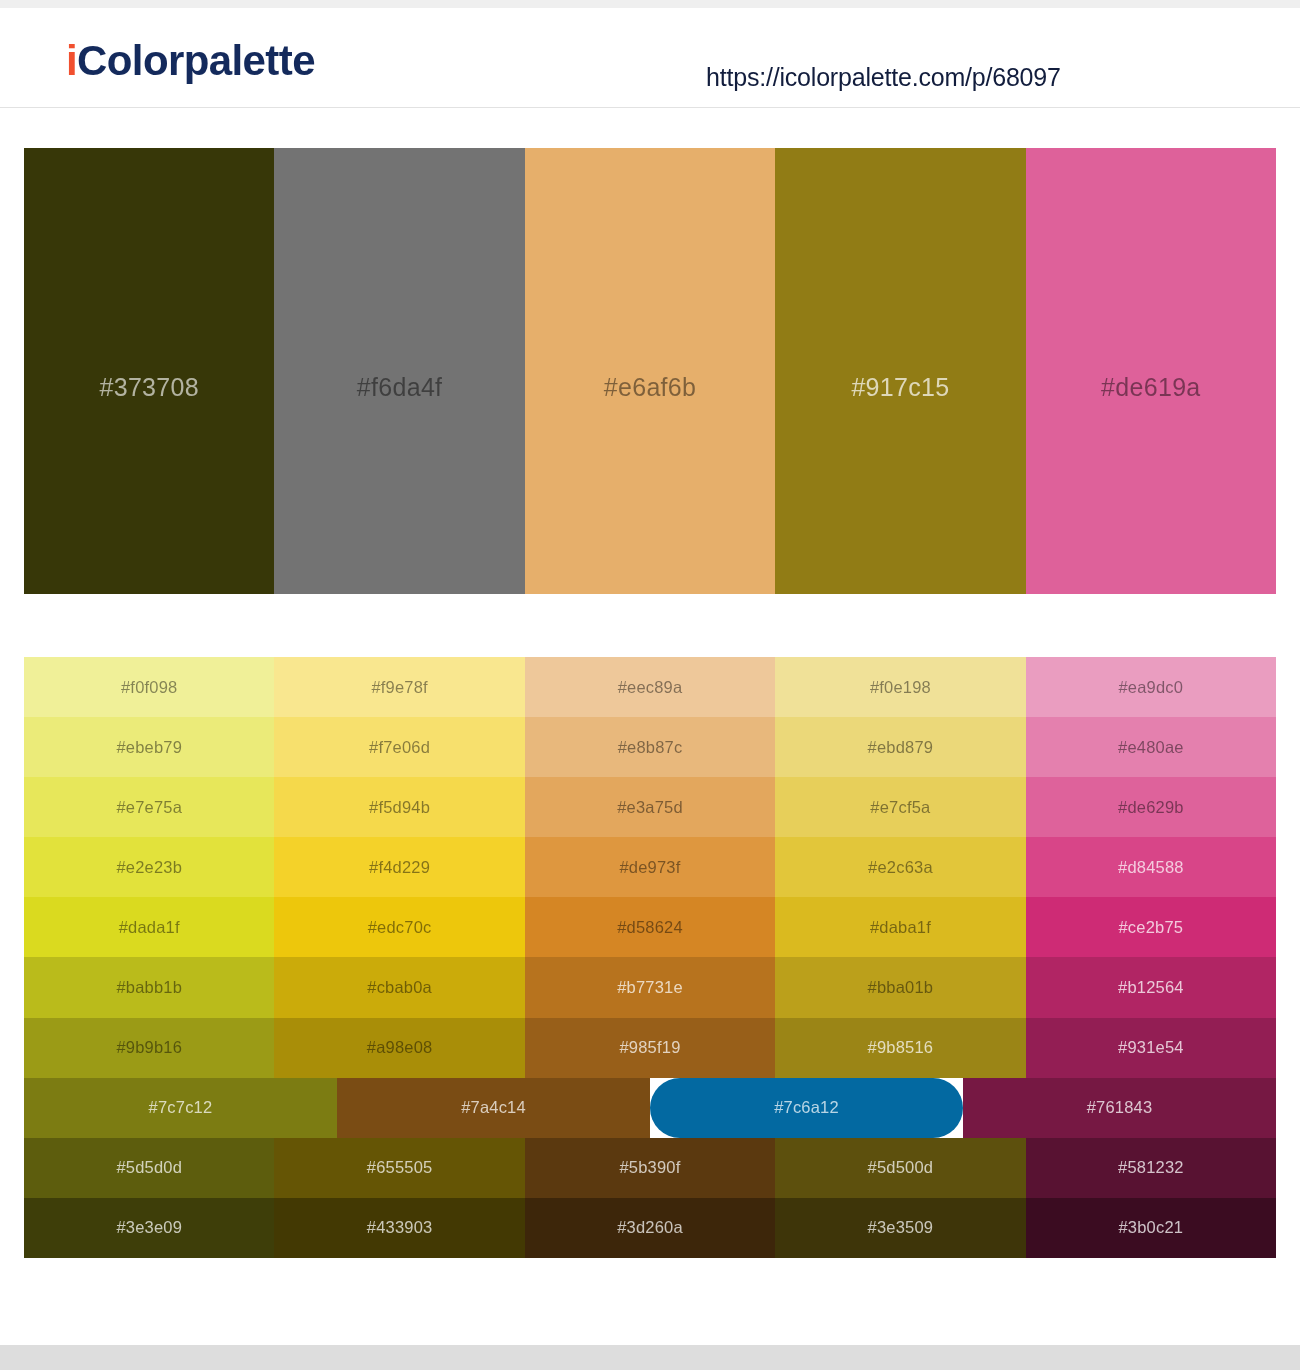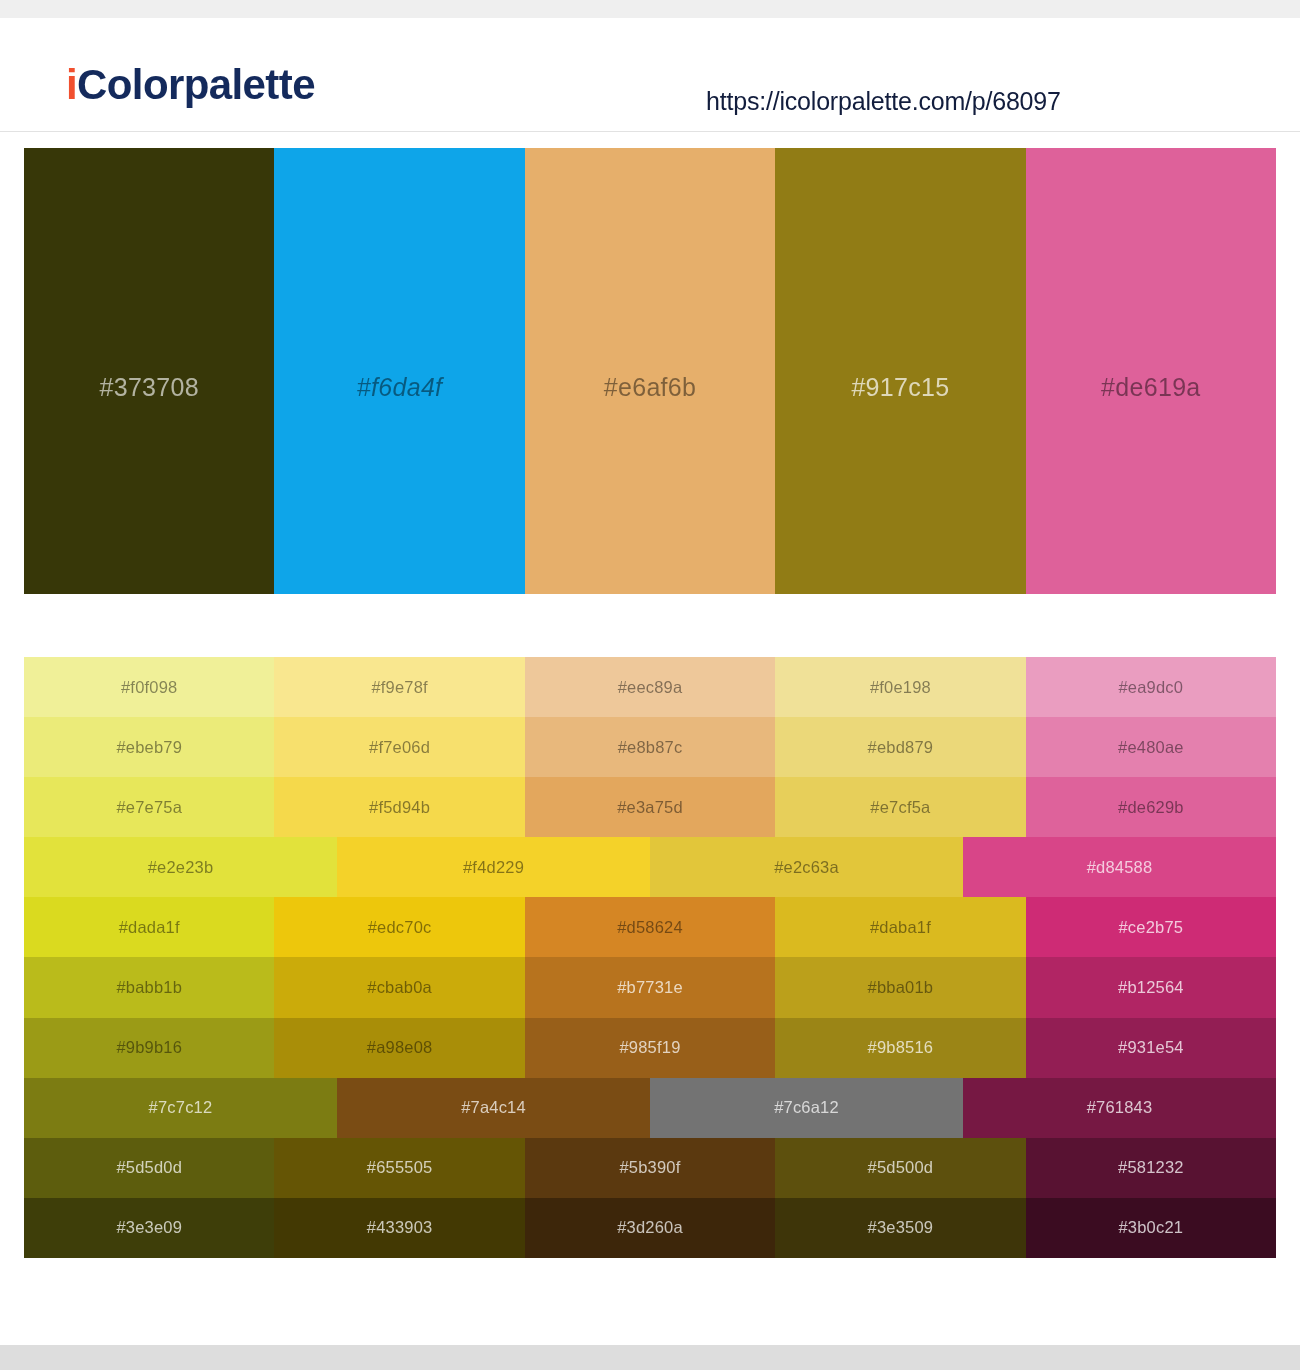--- a/index.html
+++ b/index.html
@@ -21,21 +21,21 @@
     position: absolute;
     top: 0; left: 0;
     width: 1300px;
     height: 18px;
     background: #efefef;
   }
 
   
   .header {
     position: absolute;
-    top: 32px; left: 0;
+    top: 8px; left: 0;
     width: 1300px;
     height: 100px;
     background: #ffffff;
     border-bottom: 1px solid #e2e2e2;
     box-sizing: border-box;
   }
   .logo {
     position: absolute;
     left: 66px;
     top: 32px;
@@ -125,21 +125,21 @@
   <div class="logo">
     <span class="logo-i">i</span><span class="logo-rest">Colorpalette</span>
   </div>
   <div class="header-url">https://icolorpalette.com/p/68097</div>
 </div>
 
 <div class="main-strip">
     <div class="main-swatch" style="background: rgb(55, 55, 8);">
       <span class="hex" style="color: rgba(255, 255, 255, 0.62);">#373708</span>
     </div>
-    <div class="main-swatch" style="background: #0ea5e9; font-style: italic;">
+    <div class="main-swatch" style="background: #737373;">
       <span class="hex" style="color: rgba(0, 0, 0, 0.45);">#f6da4f</span>
     </div>
     <div class="main-swatch" style="background: rgb(230, 175, 107);">
       <span class="hex" style="color: rgba(0, 0, 0, 0.45);">#e6af6b</span>
     </div>
     <div class="main-swatch" style="background: rgb(145, 124, 21);">
       <span class="hex" style="color: rgba(255, 255, 255, 0.7);">#917c15</span>
     </div>
     <div class="main-swatch" style="background: rgb(222, 97, 154);">
       <span class="hex" style="color: rgba(0, 0, 0, 0.45);">#de619a</span>
@@ -198,20 +198,23 @@
         <span class="hex" style="color: rgba(0, 0, 0, 0.45);">#de629b</span>
       </div>
     </div>
     <div class="shade-row">
       <div class="shade-cell" style="background: rgb(226, 226, 59);">
         <span class="hex" style="color: rgba(0, 0, 0, 0.45);">#e2e23b</span>
       </div>
       <div class="shade-cell" style="background: rgb(244, 210, 41);">
         <span class="hex" style="color: rgba(0, 0, 0, 0.45);">#f4d229</span>
       </div>
+      <div class="shade-cell" style="background: rgb(222, 151, 63);">
+        <span class="hex" style="color: rgba(0, 0, 0, 0.45);">#de973f</span>
+      </div>
       <div class="shade-cell" style="background: rgb(226, 198, 58);">
         <span class="hex" style="color: rgba(0, 0, 0, 0.45);">#e2c63a</span>
       </div>
       <div class="shade-cell" style="background: rgb(216, 69, 136);">
         <span class="hex" style="color: rgba(255, 255, 255, 0.72);">#d84588</span>
       </div>
     </div>
     <div class="shade-row">
       <div class="shade-cell" style="background: rgb(218, 218, 31);">
         <span class="hex" style="color: rgba(0, 0, 0, 0.45);">#dada1f</span>
@@ -263,21 +266,21 @@
         <span class="hex" style="color: rgba(255, 255, 255, 0.75);">#931e54</span>
       </div>
     </div>
     <div class="shade-row">
       <div class="shade-cell" style="background: rgb(124, 124, 18);">
         <span class="hex" style="color: rgba(255, 255, 255, 0.72);">#7c7c12</span>
       </div>
       <div class="shade-cell" style="background: rgb(122, 76, 20);">
         <span class="hex" style="color: rgba(255, 255, 255, 0.72);">#7a4c14</span>
       </div>
-      <div class="shade-cell" style="background: #737373;">
+      <div class="shade-cell" style="background: #0369a1; border-radius: 30px;">
         <span class="hex" style="color: rgba(255, 255, 255, 0.72);">#7c6a12</span>
       </div>
       <div class="shade-cell" style="background: rgb(118, 24, 67); align-items: center;">
         <span class="hex" style="color: rgba(255, 255, 255, 0.75);">#761843</span>
       </div>
     </div>
     <div class="shade-row">
       <div class="shade-cell" style="background: rgb(93, 93, 13);">
         <span class="hex" style="color: rgba(255, 255, 255, 0.72);">#5d5d0d</span>
       </div>

